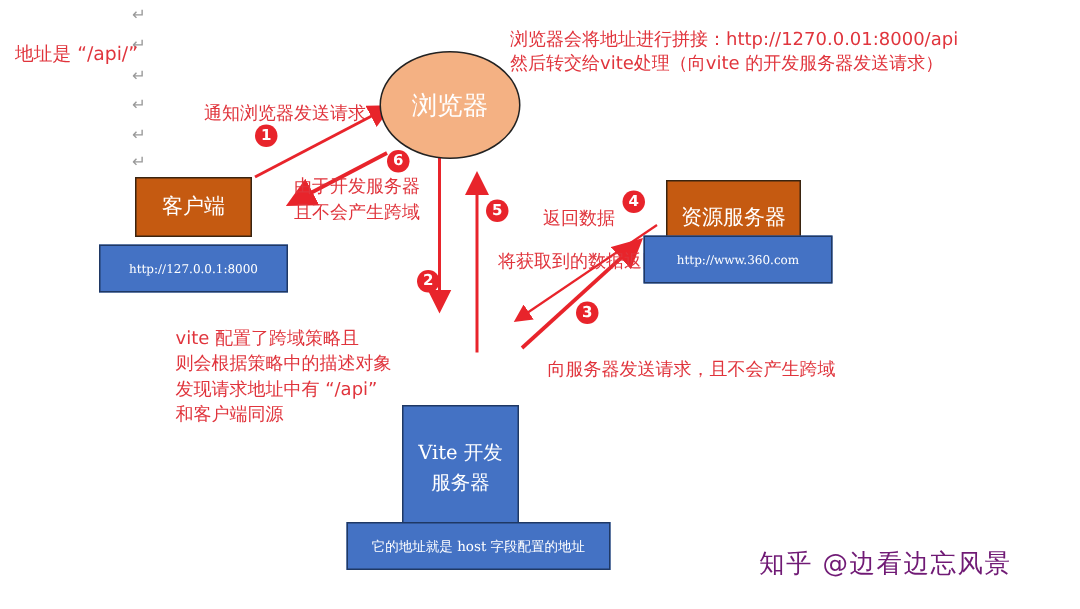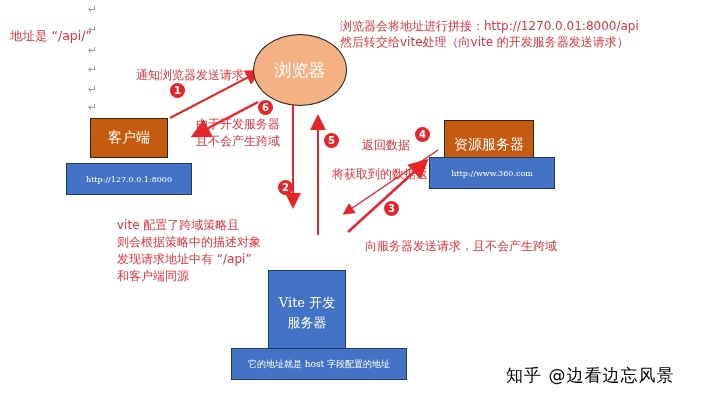--- a/index.html
+++ b/index.html
@@ -8,21 +8,21 @@
   .abs { position:absolute; }
   .red-text { color:#e0343c; font-size:12px; line-height:16px; white-space:nowrap; }
   .para-mark { position:absolute; left:88px; color:#9a9a9a; font-size:11px; line-height:11px; }
   .box { position:absolute; display:flex; align-items:center; justify-content:center;
          text-align:center; font-family:"DejaVu Serif","Liberation Serif",serif; color:#ffffff; }
   .orange { background:#c55a11; border:1px solid #3a2410; }
   .blue { background:#4472c4; border:1px solid #1f3864; }
   .badge { position:absolute; width:15px; height:15px; border-radius:50%; background:#e8242b;
            color:#fff; font-size:10px; line-height:15px; text-align:center; font-weight:bold; }
   svg.arrows { position:absolute; left:0; top:0; }
-  .watermark { position:absolute; left:506px; top:364px; color:#000000; font-size:17px; letter-spacing:1px; }
+  .watermark { position:absolute; left:506px; top:364px; color:#701a75; font-size:17px; letter-spacing:1px; }
 </style>
 </head>
 <body>
 
 <div class="para-mark" style="top:4px">↵</div>
 <div class="para-mark" style="top:24px">↵</div>
 <div class="para-mark" style="top:45px">↵</div>
 <div class="para-mark" style="top:64px">↵</div>
 <div class="para-mark" style="top:84px">↵</div>
 <div class="para-mark" style="top:102px">↵</div>

